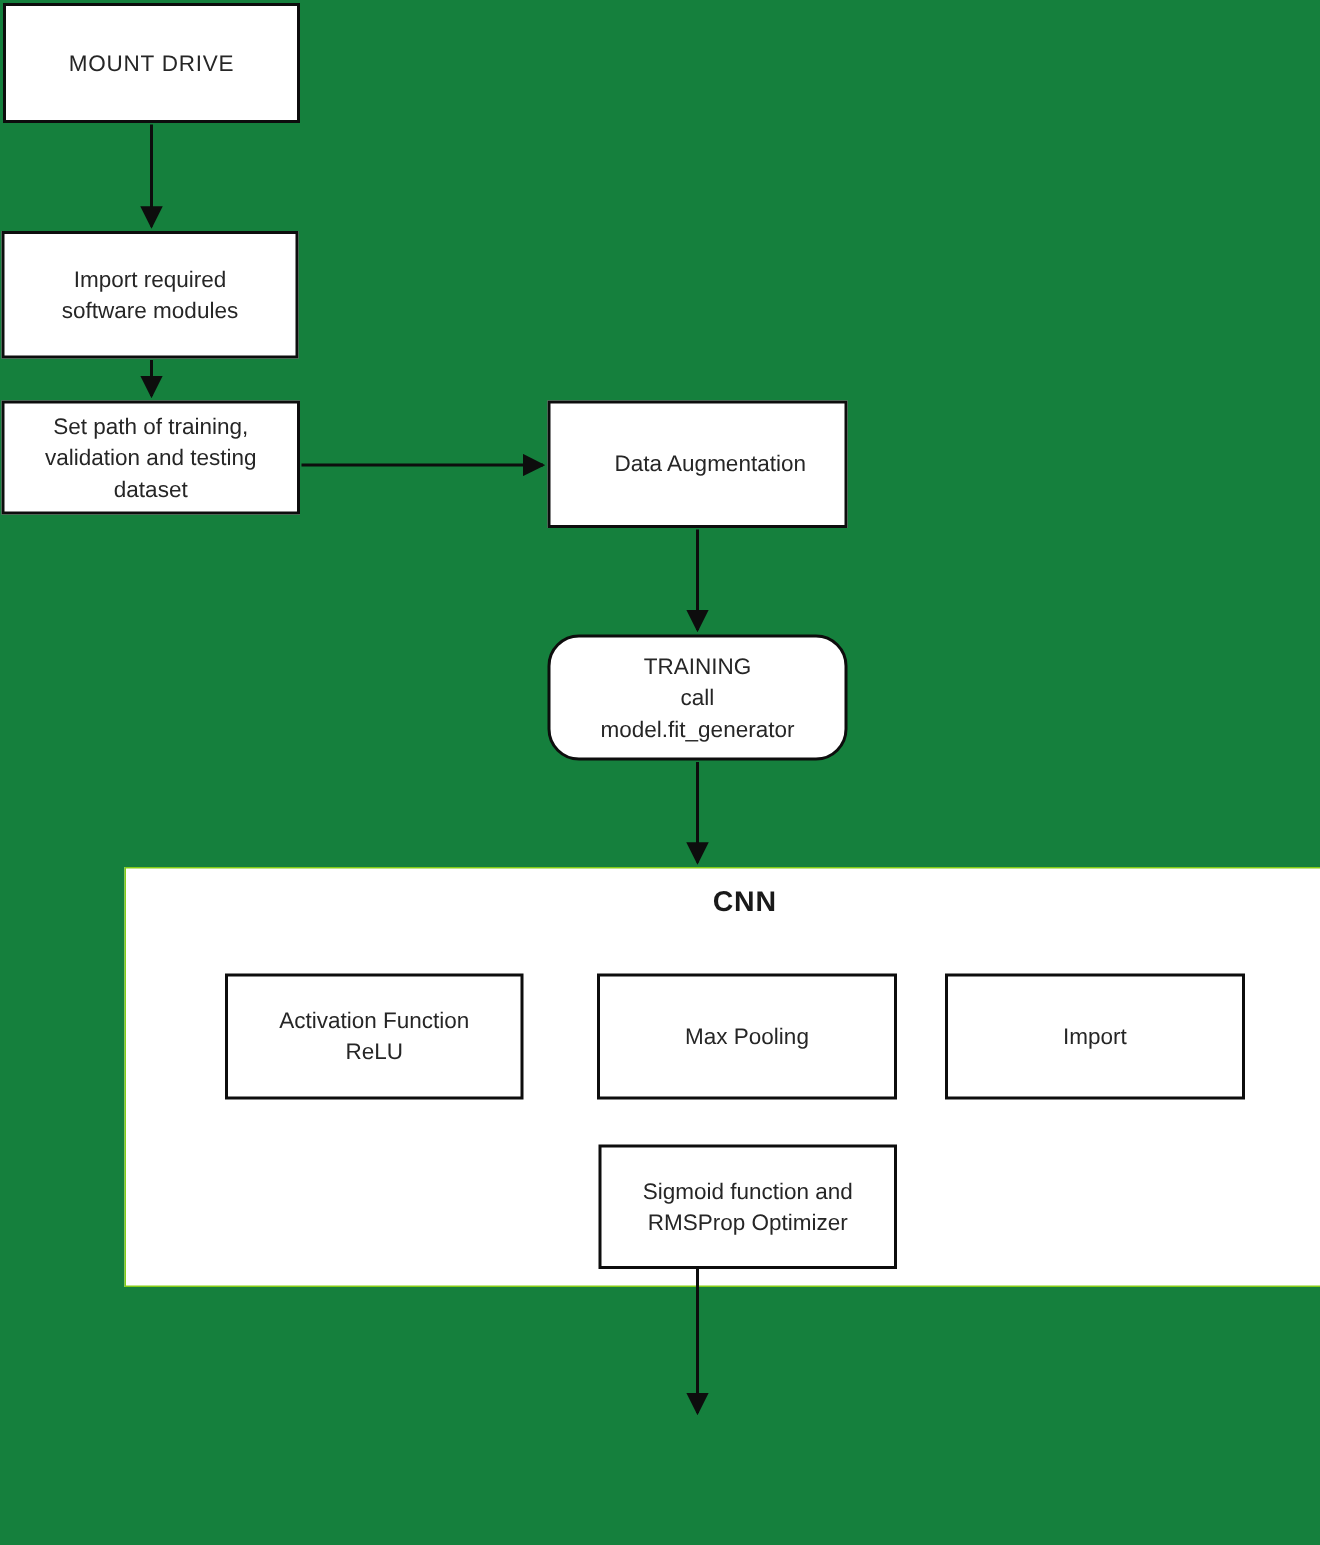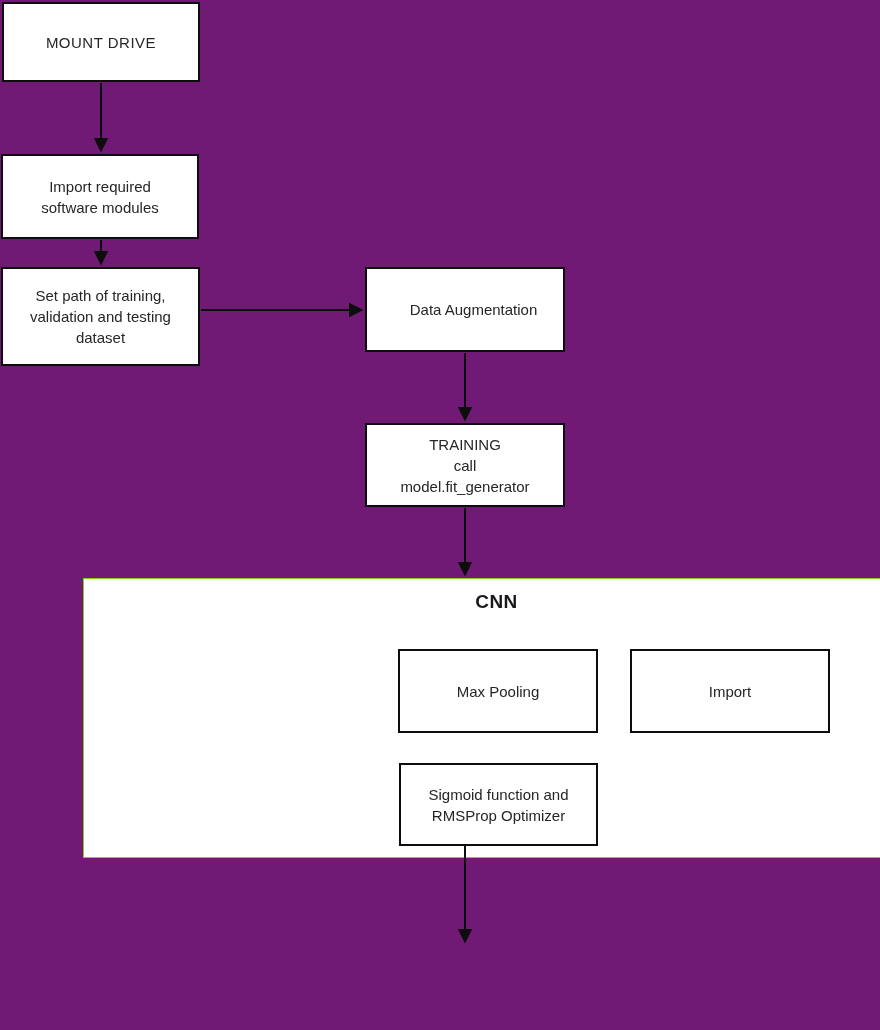--- a/index.html
+++ b/index.html
@@ -5,21 +5,21 @@
   html, body {
     margin: 0;
     padding: 0;
     background: #ffffff;
     font-family: "Liberation Sans", "DejaVu Sans", sans-serif;
   }
   .canvas {
     position: relative;
     width: 880px;
     height: 1030px;
-    background: #701a75;
+    background: #15803d;
     overflow: hidden;
   }
   .node {
     position: absolute;
     box-sizing: border-box;
     border: 2px solid #0d0d0d;
     background: #ffffff;
     display: flex;
     align-items: center;
     justify-content: center;
@@ -27,23 +27,23 @@
     color: #262626;
     font-size: 15px;
     line-height: 21px;
     white-space: pre-line;
     padding: 4px 6px;
   }
   .node .label { white-space: pre-line; }
   
   #mount-drive        { left: 2px;   top: 2px;   width: 198px; height: 80px; letter-spacing: 0.5px; }
   #import-modules     { left: 1px;   top: 154px; width: 198px; height: 85px; }
-  #set-path           { left: 1px;   top: 267px; width: 199px; height: 99px; }
+  #set-path           { left: 1px;   top: 267px; width: 199px; height: 76px; }
   #data-augmentation  { left: 365px; top: 267px; width: 200px; height: 85px; padding-left: 23px; }
-  #training           { left: 365px; top: 423px; width: 200px; height: 84px; }
+  #training           { left: 365px; top: 423px; width: 200px; height: 84px; border-radius: 21px; }
   #testing            { left: 365px; top: 945px; width: 199px; height: 83px; letter-spacing: 0.5px; }
   
   #cnn-group {
     position: absolute;
     left: 51px; top: 578px; width: 827px; height: 280px;
     box-sizing: border-box;
     border: 1px solid #84cc16;
     background: #ffffff;
     margin-left: 32px;
   }
@@ -95,20 +95,24 @@
 
   <div class="node" id="training">
     <span class="label">TRAINING
 call
 model.fit_generator</span>
   </div>
 
   <div id="cnn-group">
     <div id="cnn-title">CNN</div>
 
+    <div class="node" id="activation-relu">
+      <span class="label">Activation Function
+ReLU</span>
+    </div>
 
     <div class="node" id="max-pooling">
       <span class="label">Max Pooling</span>
     </div>
 
     <div class="node" id="dropout">
       <span class="label">Import</span>
     </div>
 
     <div class="node" id="sigmoid-rmsprop">

